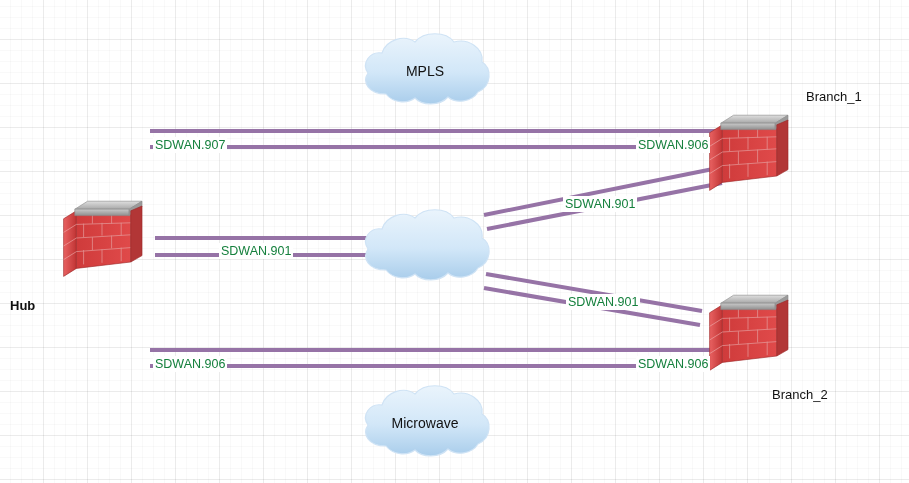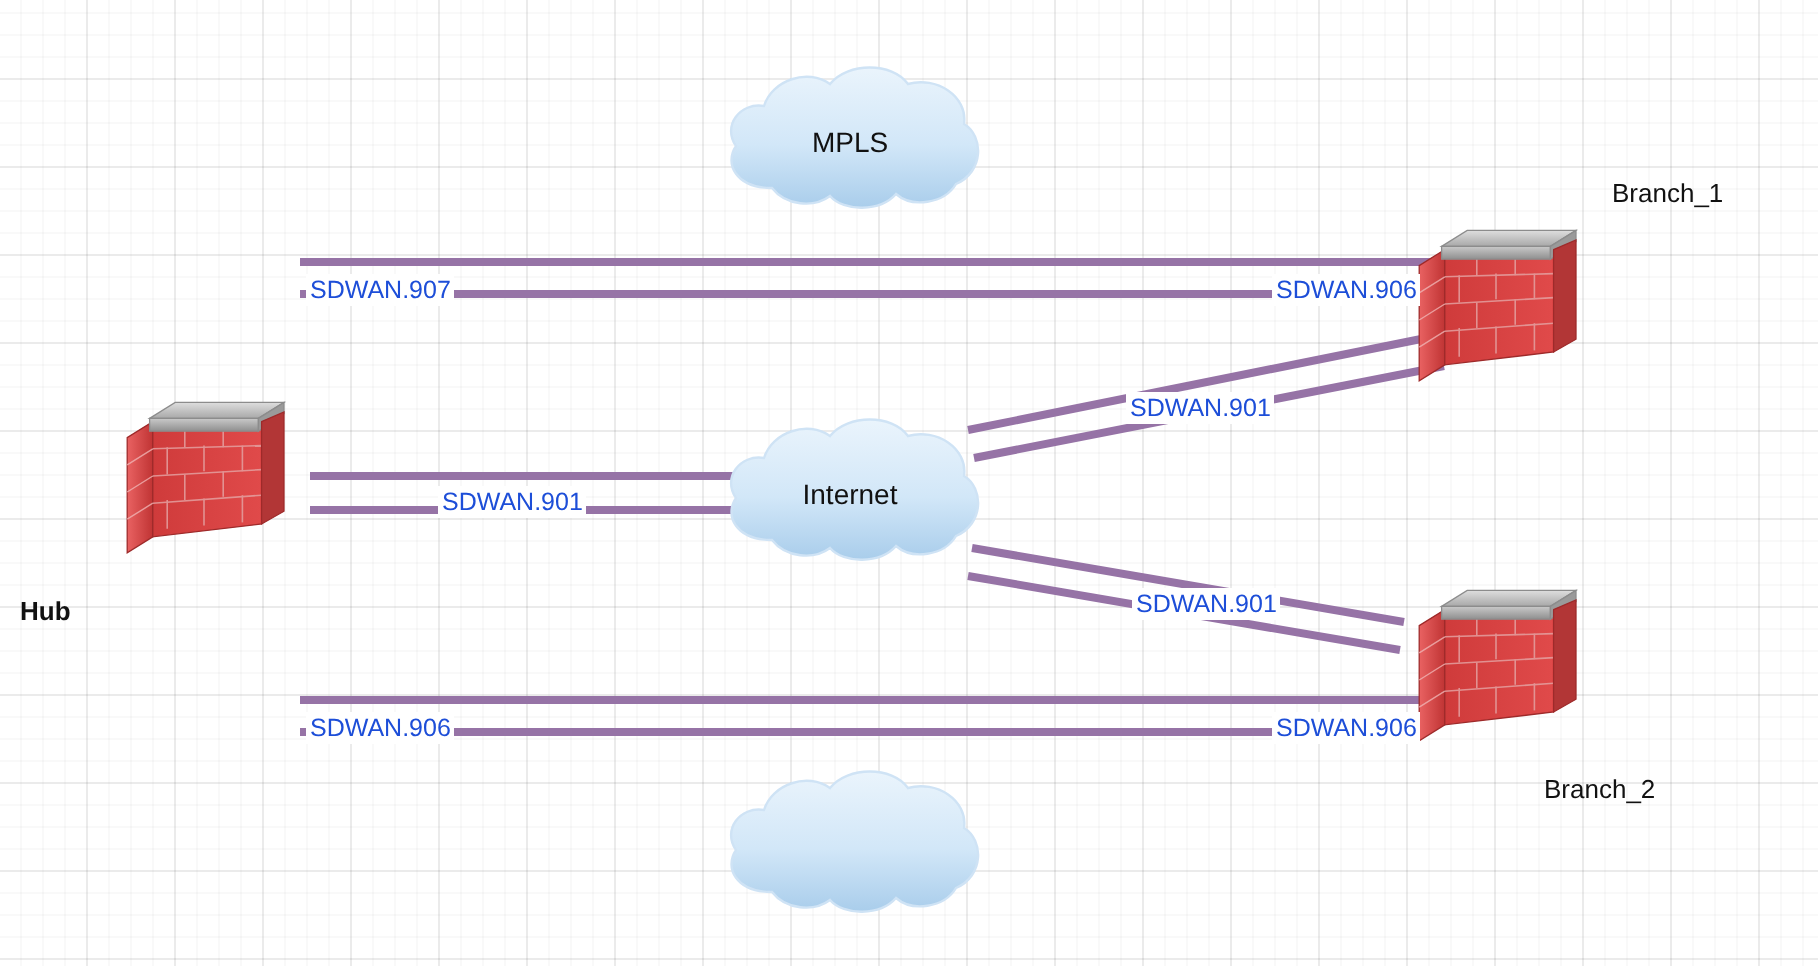--- a/index.html
+++ b/index.html
@@ -25,21 +25,21 @@
   #edge-layer, #cloud-layer, #device-layer {
     position: absolute;
     top: 0; left: 0;
     width: 909px;
     height: 483px;
   }
   .edge-label {
     position: absolute;
     font-family: "Liberation Sans", sans-serif;
     font-size: 12.5px;
-    color: #1d4ed8;
+    color: #15803d;
     background: #ffffff;
     padding: 1px 2px;
     white-space: nowrap;
     line-height: 14px;
   }
   .node-label {
     position: absolute;
     font-family: "Liberation Sans", sans-serif;
     font-size: 13px;
     color: #111111;
@@ -107,21 +107,21 @@
     </g>
     <g>
       <use href="#cloudShape" transform="translate(360,208) scale(1.00,1.00)" fill="url(#cloudGrad)" stroke="#cfe3f5" stroke-width="1.2"></use>
     </g>
     <g>
       <use href="#cloudShape" transform="translate(360,384) scale(1.00,1.00)" fill="url(#cloudGrad)" stroke="#cfe3f5" stroke-width="1.2"></use>
     </g>
   </svg>
 
   <div class="cloud-label" style="left:360px; top:63px; width:130px;">MPLS</div>
-  <div class="cloud-label" style="left:360px; top:239px; width:130px;">Internet</div>
+  <div class="cloud-label" style="left:360px; top:415px; width:130px;">Microwave</div>
 
   <svg id="device-layer" viewBox="0 0 909 483" xmlns="http://www.w3.org/2000/svg">
     <defs>
       <linearGradient id="brickFront" x1="0" y1="0" x2="1" y2="0">
         <stop offset="0%" stop-color="#cf3b3b"></stop>
         <stop offset="100%" stop-color="#e04a4a"></stop>
       </linearGradient>
       <linearGradient id="brickSide" x1="0" y1="0" x2="1" y2="0">
         <stop offset="0%" stop-color="#e96262"></stop>
         <stop offset="100%" stop-color="#c03434"></stop>

